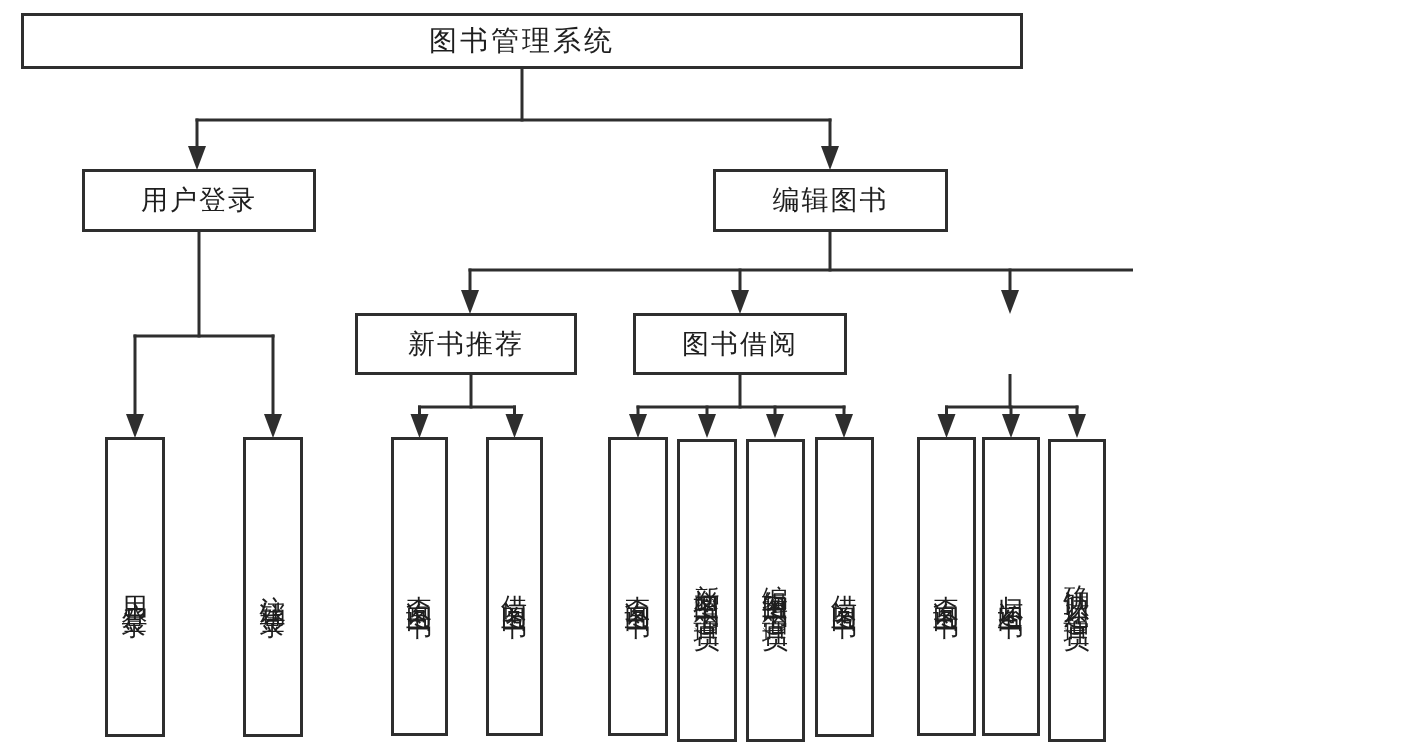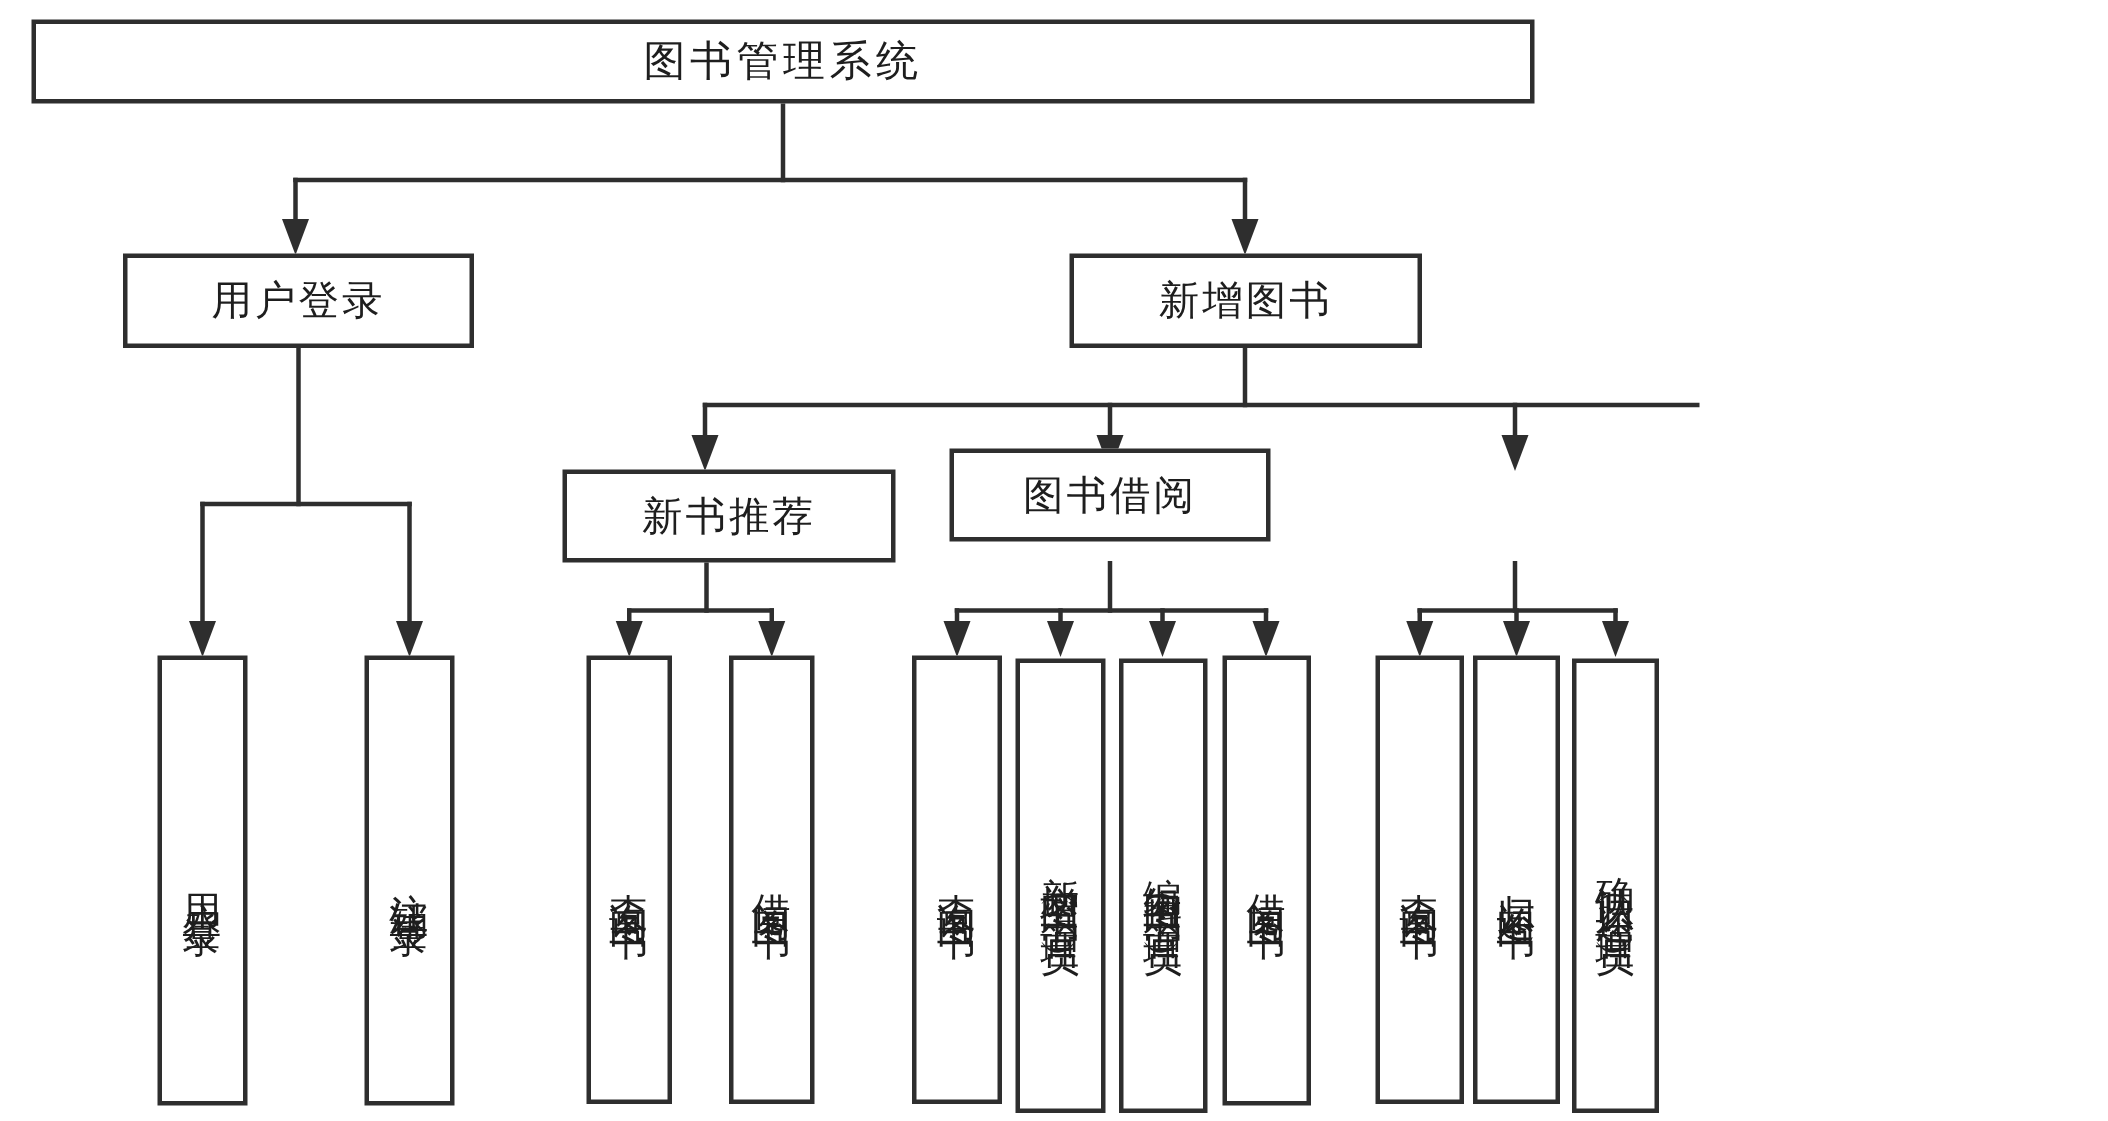--- a/index.html
+++ b/index.html
@@ -126,27 +126,27 @@
   </svg>
 
   <div class="node root-box" style="left:21px;top:13px;width:1002px;height:56px">
     <span class="hlabel">图书管理系统</span>
   </div>
 
   <div class="node" style="left:82px;top:169px;width:234px;height:63px">
     <span class="hlabel">用户登录</span>
   </div>
   <div class="node" style="left:713px;top:169px;width:235px;height:63px">
-    <span class="hlabel">新增图书</span>
+    <span class="hlabel">编辑图书</span>
   </div>
 
-  <div class="node" style="left:375px;top:313px;width:222px;height:62px">
+  <div class="node" style="left:355px;top:313px;width:222px;height:62px">
     <span class="hlabel">新书推荐</span>
   </div>
-  <div class="node" style="left:633px;top:299px;width:214px;height:62px">
+  <div class="node" style="left:633px;top:313px;width:214px;height:62px">
     <span class="hlabel">图书借阅</span>
   </div>
 
   <div class="node" style="left:105px;top:437px;width:60px;height:300px">
     <span class="vlabel">用户登录</span>
   </div>
   <div class="node" style="left:243px;top:437px;width:60px;height:300px">
     <span class="vlabel">注销登录</span>
   </div>
 

